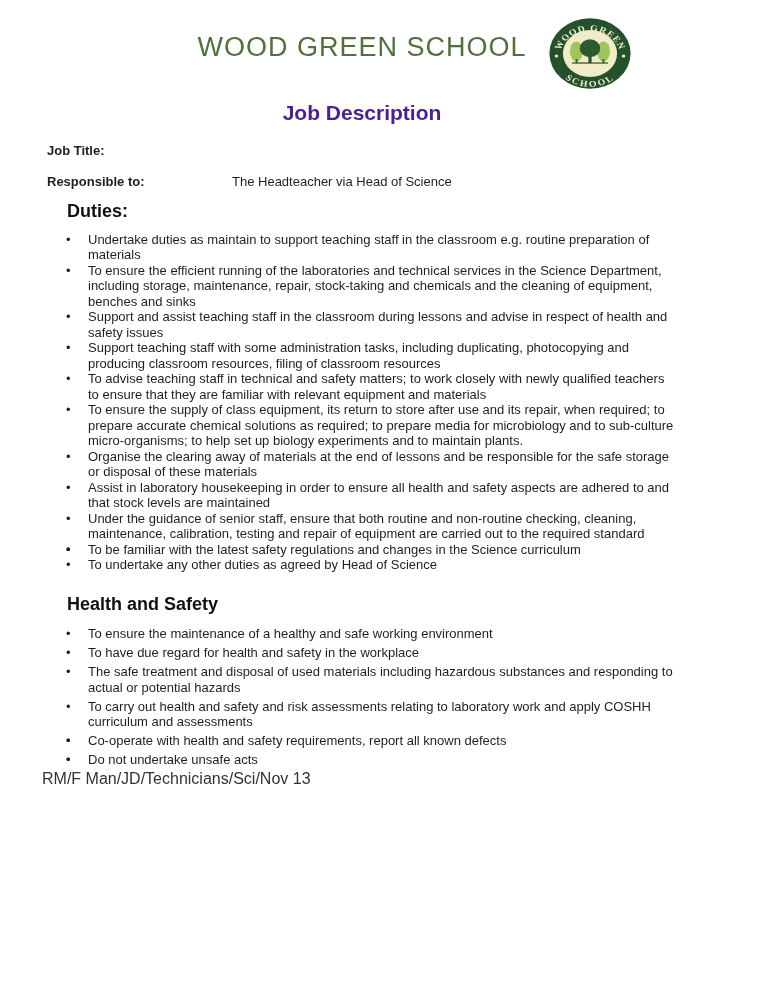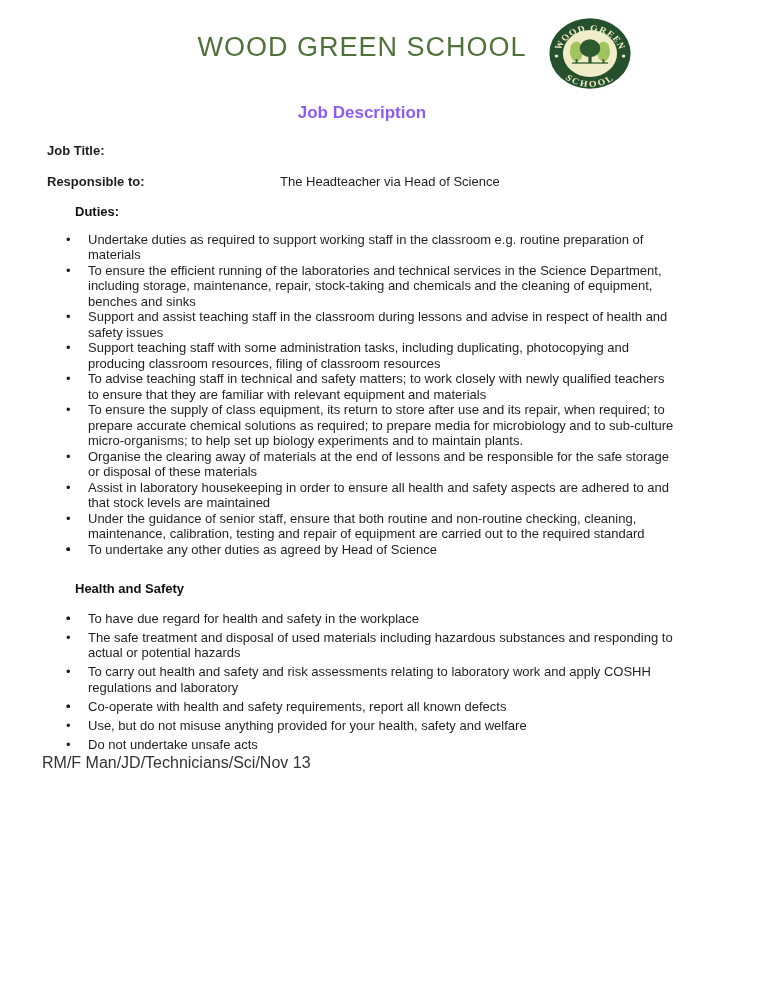--- a/index.html
+++ b/index.html
@@ -17,27 +17,27 @@
   .header { padding-top: 31px; }
   .school-name {
     margin: 0; text-align: center;
     font-size: 27px; line-height: 32px;
     font-weight: normal; letter-spacing: 1px;
     color: #50713a;
   }
   .logo { position: absolute; left: 549px; top: 18px; width: 82px; height: 71px; }
   .doc-title {
     margin: 40px 0 0; text-align: center;
-    font-size: 17px; line-height: 20px; font-weight: bold; color: #8b5cf6;
+    font-size: 21px; line-height: 20px; font-weight: bold; color: #4c1d95;
   }
   .fields { margin-top: 20px; }
-  .field-row { display: grid; grid-template-columns: 185px 1fr; margin-bottom: 15px; gap: 48px; }
+  .field-row { display: grid; grid-template-columns: 185px 1fr; margin-bottom: 15px; }
   .field-label { font-weight: bold; }
   .field-value { max-width: 470px; }
-  .section-heading { margin: 8px; font-size: 13px; line-height: 15.5px; font-weight: bold; color: #111; padding-left: 20px; }
+  .section-heading { margin: 0; font-size: 18px; line-height: 15.5px; font-weight: bold; color: #111; padding-left: 20px; }
   .bullet-list { list-style: none; margin: 0; padding: 0 0 0 41px; }
   .duties-list { margin-top: 12px; }
   .bullet-item { position: relative; }
   .bullet { position: absolute; left: -22px; top: 0; }
   .hs-heading { margin-top: 24px; }
   .hs-list { margin-top: 14px; }
   .hs-item { margin-bottom: 3.5px; }
   .footer-ref { margin: 4px 0 0 -5px; font-size: 16px; line-height: 13px; color: #333; }
 </style>
 </head>
@@ -87,21 +87,21 @@
 
 
     </div>
 
   <h3 class="section-heading">Duties:</h3>
 
   <ul class="bullet-list duties-list">
 
       <li class="bullet-item">
         <span class="bullet">•</span>
-        <span class="item-text">Undertake duties as required to support working staff in the classroom e.g. routine preparation of materials</span>
+        <span class="item-text">Undertake duties as maintain to support teaching staff in the classroom e.g. routine preparation of materials</span>
       </li>
 
       <li class="bullet-item">
         <span class="bullet">•</span>
         <span class="item-text">To ensure the efficient running of the laboratories and technical services in the Science Department, including storage, maintenance, repair, stock-taking and chemicals and the cleaning of equipment, benches and sinks</span>
       </li>
 
       <li class="bullet-item">
         <span class="bullet">•</span>
         <span class="item-text">Support and assist teaching staff in the classroom during lessons and advise in respect of health and safety issues</span>
@@ -140,63 +140,64 @@
       <li class="bullet-item">
         <span class="bullet">•</span>
       </li>
 
       <li class="bullet-item">
         <span class="bullet">•</span>
       </li>
 
       <li class="bullet-item">
         <span class="bullet">•</span>
+        <span class="item-text">To be familiar with the latest safety regulations and changes in the Science curriculum</span>
       </li>
 
       <li class="bullet-item">
         <span class="bullet">•</span>
         <span class="item-text">To undertake any other duties as agreed by Head of Science</span>
       </li>
     </ul>
 
   <h3 class="section-heading hs-heading">Health and Safety</h3>
 
   <ul class="bullet-list hs-list">
 
       <li class="bullet-item hs-item">
         <span class="bullet">•</span>
+        <span class="item-text">To ensure the maintenance of a healthy and safe working environment</span>
       </li>
 
       <li class="bullet-item hs-item">
         <span class="bullet">•</span>
         <span class="item-text">To have due regard for health and safety in the workplace</span>
       </li>
 
       <li class="bullet-item hs-item">
         <span class="bullet">•</span>
         <span class="item-text">The safe treatment and disposal of used materials including hazardous substances and responding to actual or potential hazards</span>
       </li>
 
       <li class="bullet-item hs-item">
         <span class="bullet">•</span>
-        <span class="item-text">To carry out health and safety and risk assessments relating to laboratory work and apply COSHH regulations and laboratory</span>
+        <span class="item-text">To carry out health and safety and risk assessments relating to laboratory work and apply COSHH curriculum and assessments</span>
       </li>
 
       <li class="bullet-item hs-item">
         <span class="bullet">•</span>
       </li>
 
       <li class="bullet-item hs-item">
         <span class="bullet">•</span>
         <span class="item-text">Co-operate with health and safety requirements, report all known defects</span>
       </li>
 
       <li class="bullet-item hs-item">
         <span class="bullet">•</span>
-        <span class="item-text">Use, but do not misuse anything provided for your health, safety and welfare</span>
       </li>
 
       <li class="bullet-item hs-item">
         <span class="bullet">•</span>
         <span class="item-text">Do not undertake unsafe acts</span>
       </li>
     </ul>
 
   <div class="footer-ref">RM/F Man/JD/Technicians/Sci/Nov 13</div>
 

